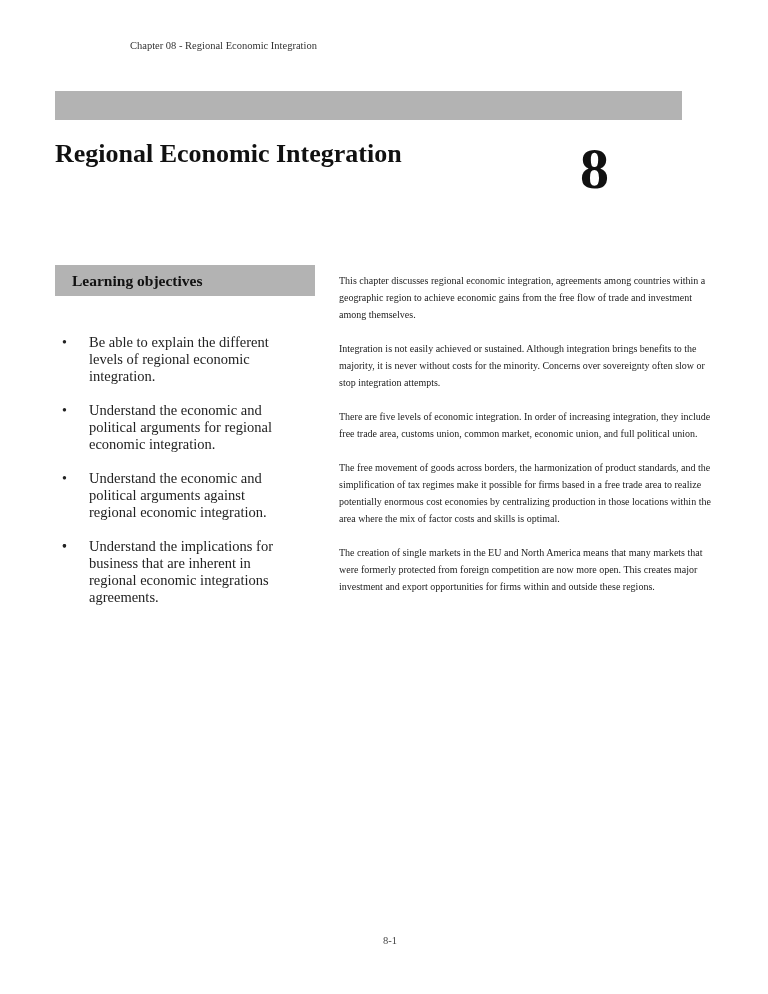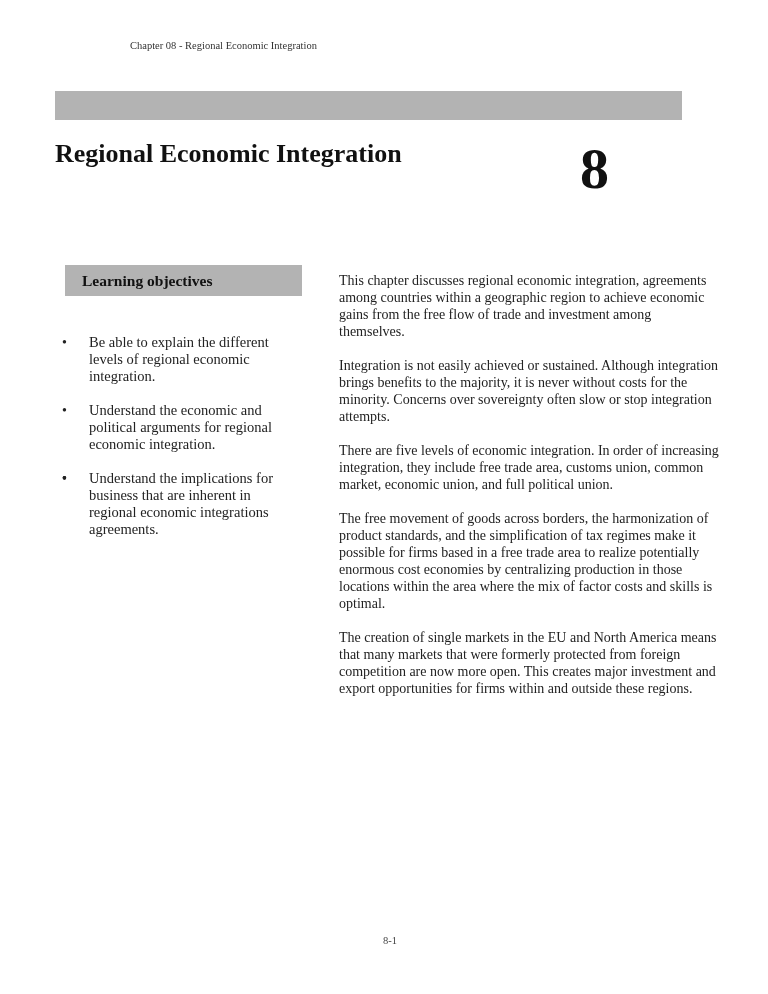--- a/index.html
+++ b/index.html
@@ -46,23 +46,23 @@
       position: absolute;
       left: 580px;
       top: 140px;
       font-size: 58px;
       font-weight: bold;
       color: #111111;
       line-height: 1;
     }
     .lo-box {
       position: absolute;
-      left: 65px;
+      left: 55px;
       top: 265px;
-      width: 237px;
+      width: 260px;
       height: 31px;
       background: #b3b3b3;
     }
     .lo-title {
       position: absolute;
       left: 17px;
       top: 7px;
       font-size: 15.5px;
       font-weight: bold;
       color: #111111;
@@ -90,21 +90,21 @@
       font-size: 14px;
     }
     .main-col {
       position: absolute;
       left: 339px;
       top: 272px;
       width: 380px;
     }
     .main-col p {
       margin: 0 0 17px 0;
-      font-size: 14px;
+      font-size: 10px;
       line-height: 17px;
     }
     .page-number {
       position: absolute;
       left: 383px;
       top: 935px;
       font-size: 10.5px;
       color: #444444;
     }
   </style>
@@ -126,20 +126,21 @@
   <li class="lo-item">
     <span class="lo-bullet">•</span>
     <span>Be able to explain the different levels of regional economic integration.</span>
   </li>
   <li class="lo-item">
     <span class="lo-bullet">•</span>
     <span>Understand the economic and political arguments for regional economic integration.</span>
   </li>
   <li class="lo-item">
     <span class="lo-bullet">•</span>
+    <span>Understand the economic and political arguments against regional economic integration.</span>
   </li>
   <li class="lo-item">
     <span class="lo-bullet">•</span>
   </li>
   <li class="lo-item">
     <span class="lo-bullet">•</span>
     <span>Understand the implications for business that are inherent in regional economic integrations agreements.</span>
   </li>
 </ul>
 

